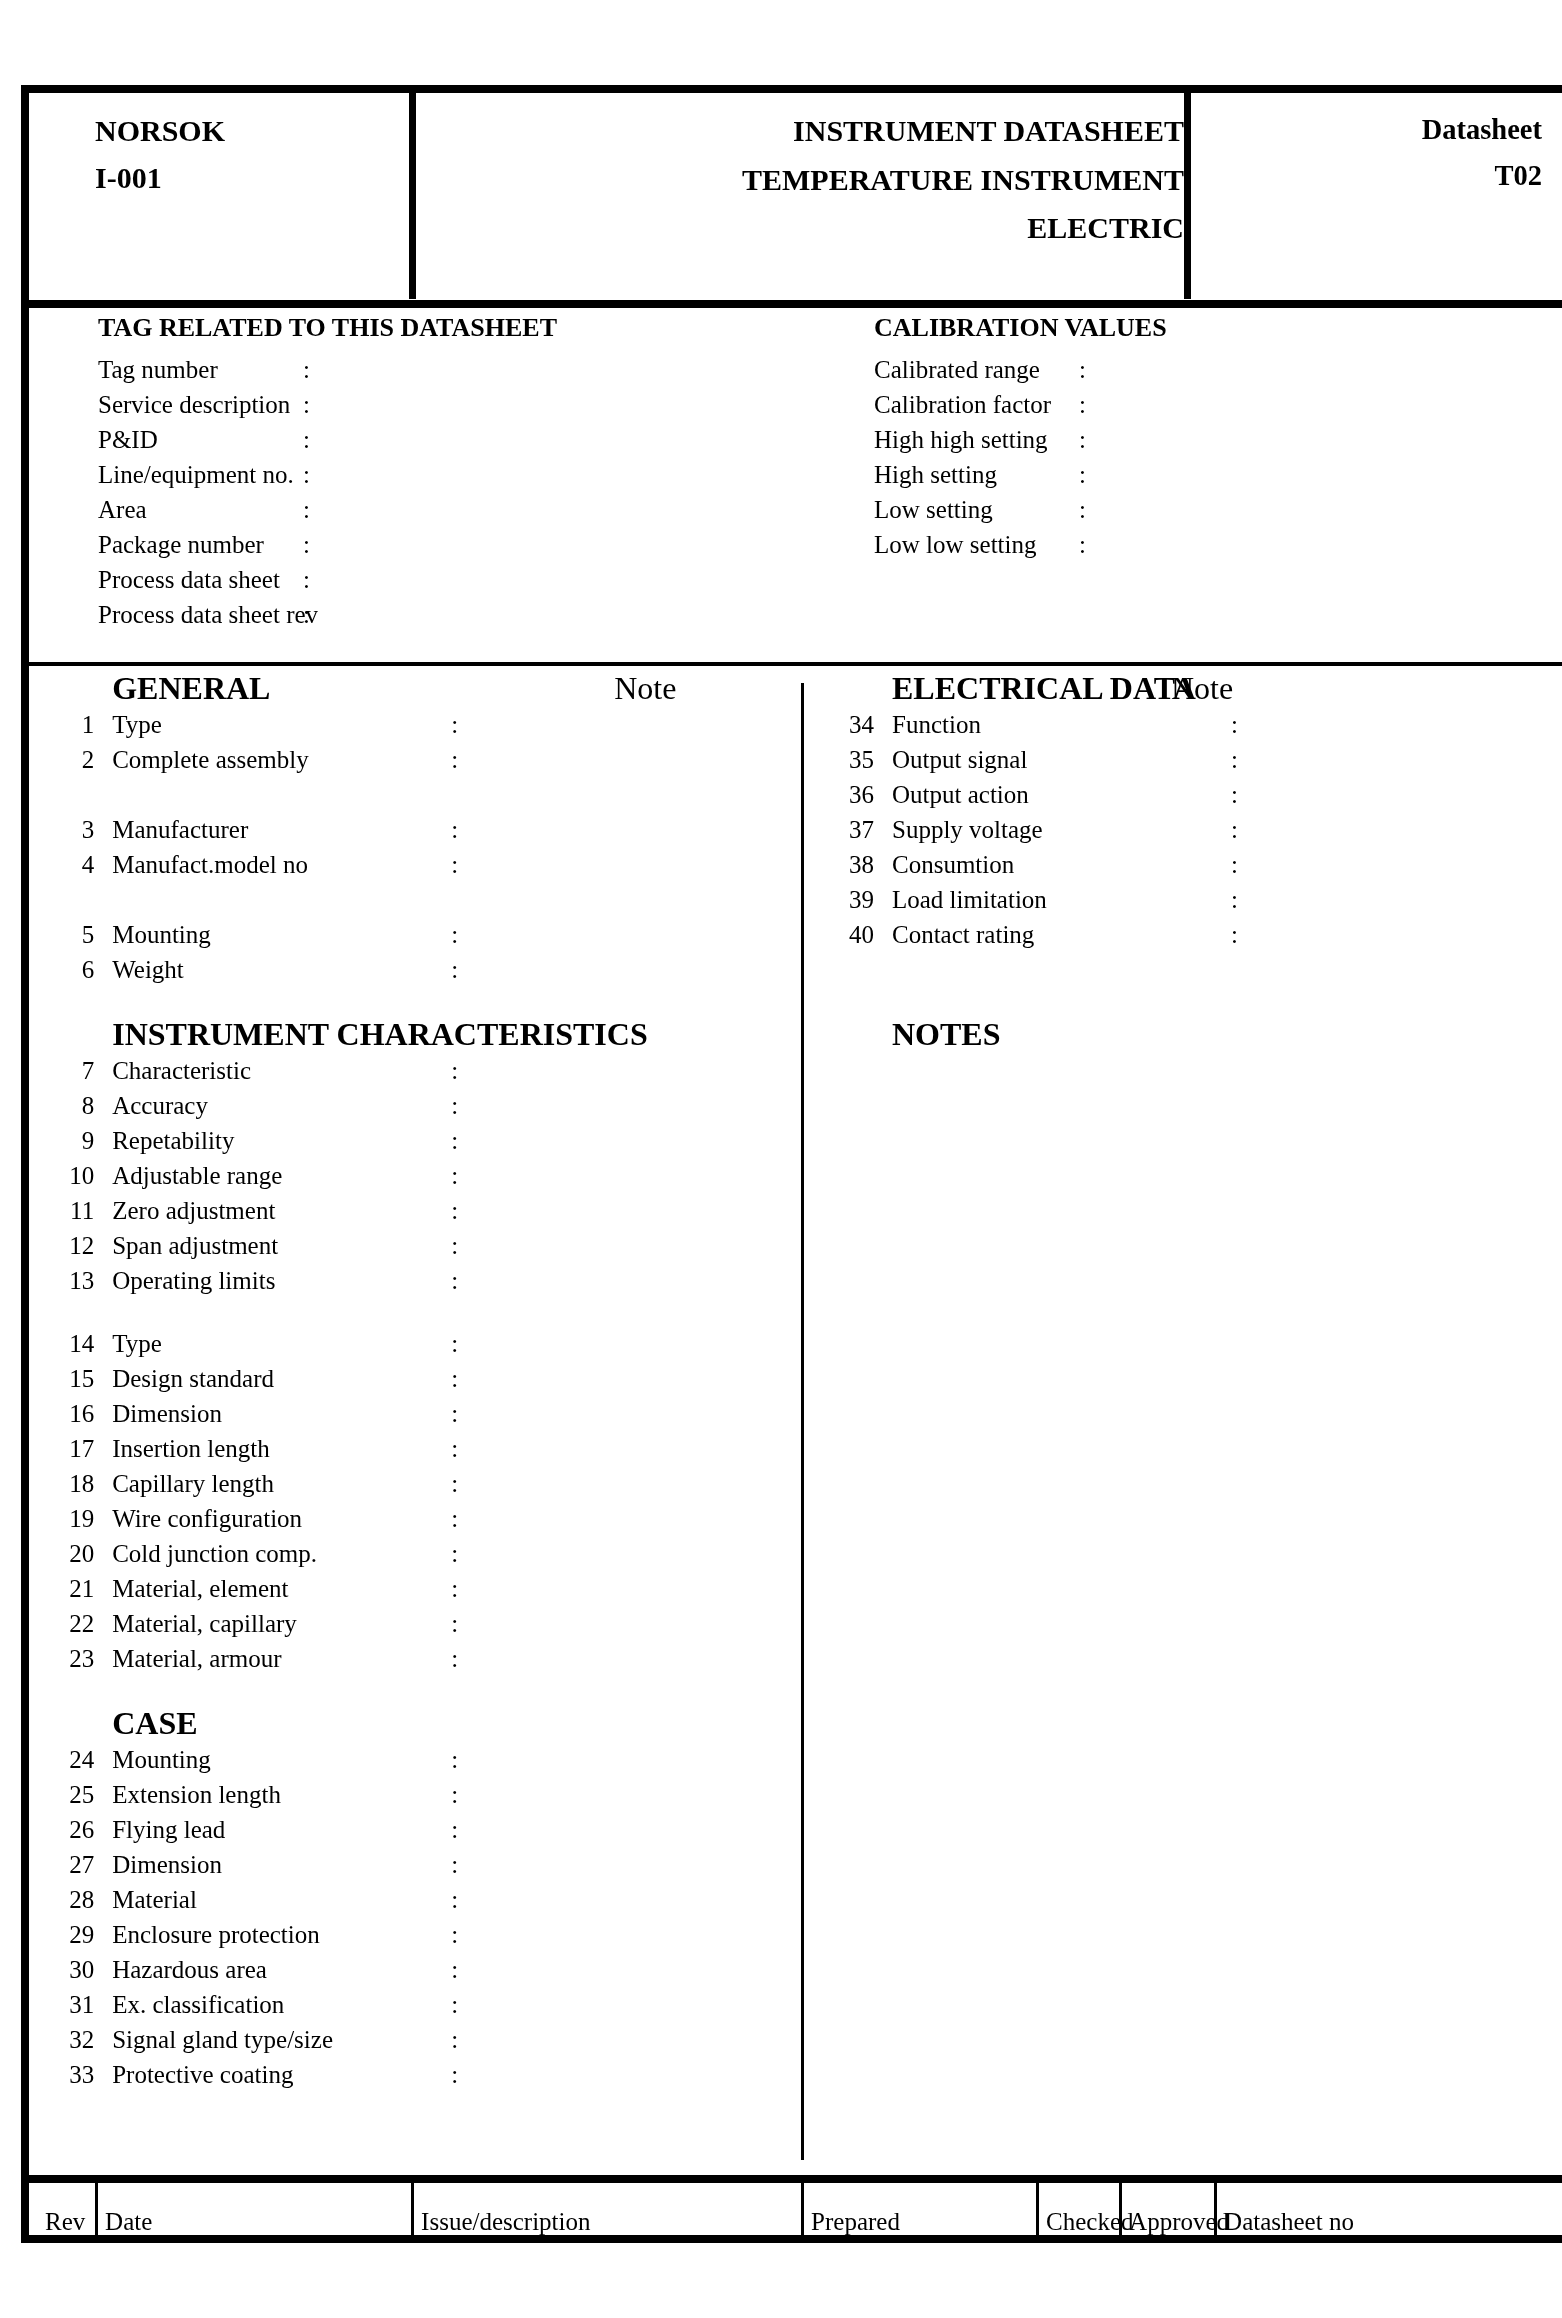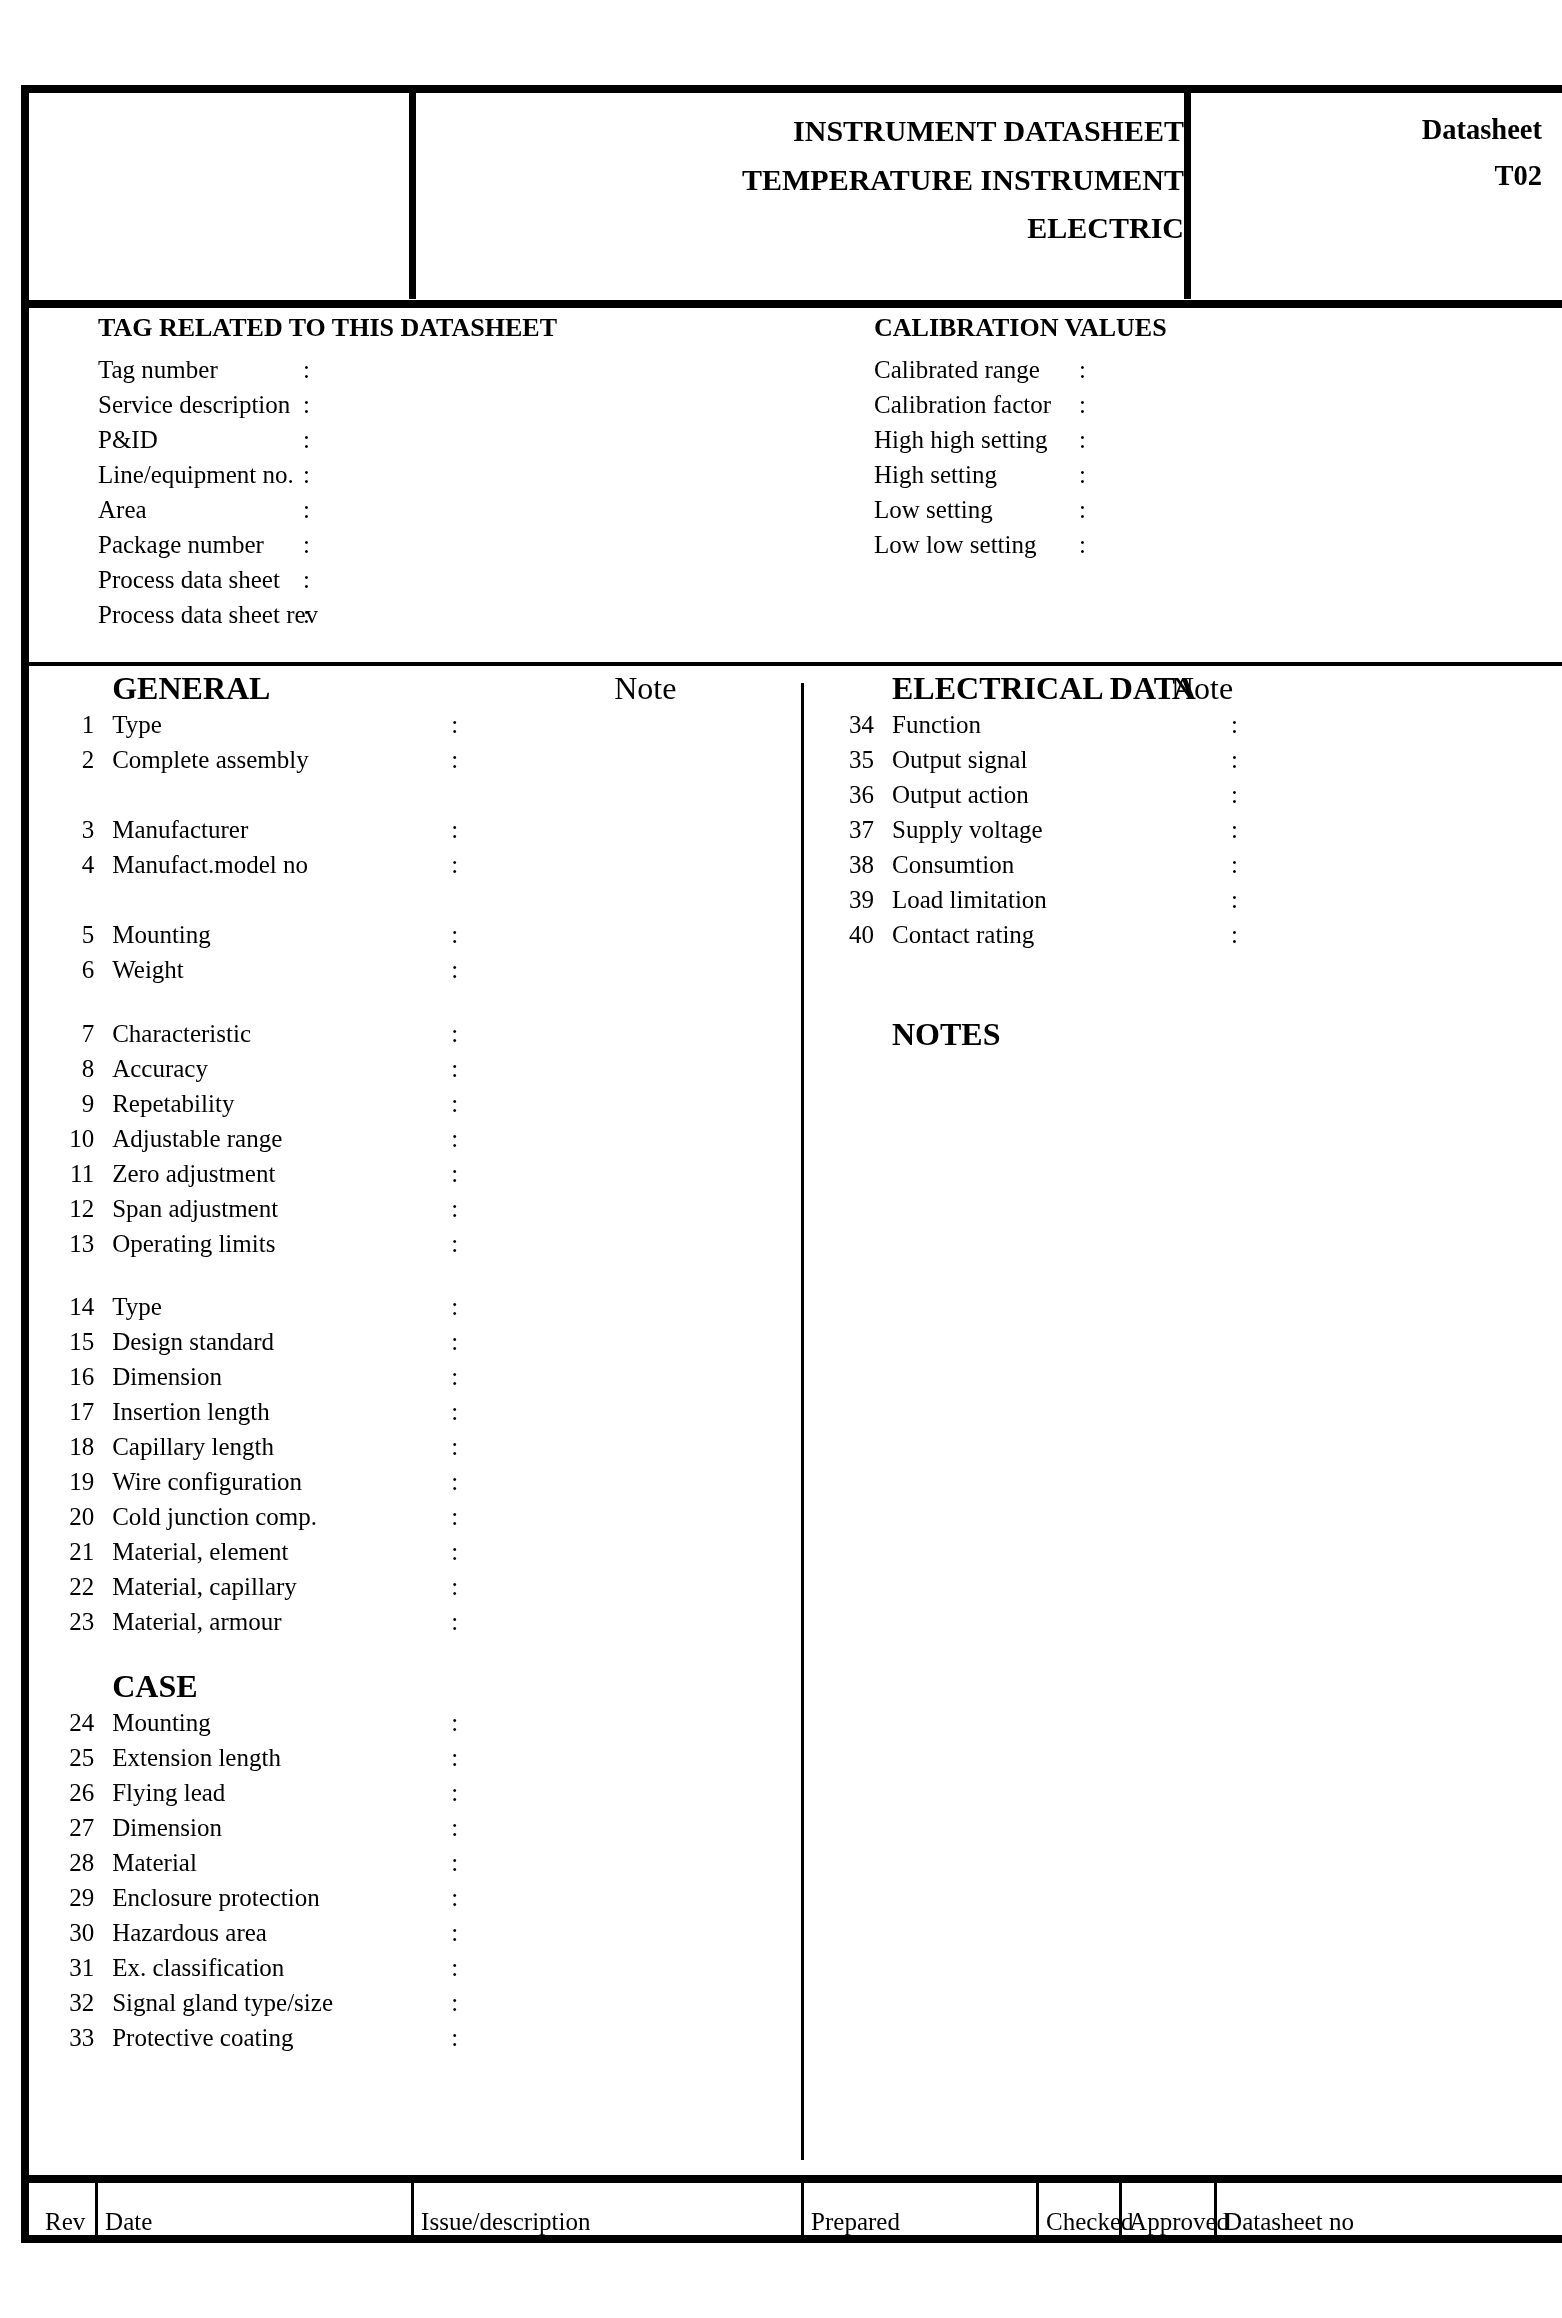--- a/index.html
+++ b/index.html
@@ -82,20 +82,24 @@
   <div class="rule-thick" style="top:300px;"></div>
   <div class="rule-med" style="top:662px;"></div>
   <div class="rule-thick" style="top:2175px;"></div>
   <div class="rule-thick" style="top:2235px;"></div>
   <div class="sheet"></div>
 
   <div class="hdr-vline" style="left:409px;"></div>
   <div class="hdr-vline" style="left:1184px;"></div>
 
   <div class="header">
+    <div class="hdr-cell hdr-left">
+      <div class="hdr-line">NORSOK</div>
+      <div class="hdr-line">I-001</div>
+    </div>
     <div class="hdr-cell hdr-mid">
       <div class="hdr-line">INSTRUMENT DATASHEET</div>
       <div class="hdr-line">TEMPERATURE INSTRUMENT</div>
       <div class="hdr-line">ELECTRIC</div>
     </div>
     <div class="hdr-cell hdr-right">
       <div class="hdr-line">Datasheet</div>
       <div class="hdr-line">T02</div>
     </div>
   </div>
@@ -206,20 +210,23 @@
         <span class="col">:</span>
       </div>
       <div class="brow">
         <span class="num">6</span>
         <span class="lbl">Weight</span>
         <span class="col">:</span>
       </div>
 
       <div class="gap-half"></div>
 
+      <div class="grp-head">
+        <span class="gh-title">INSTRUMENT CHARACTERISTICS</span>
+      </div>
       <div class="brow">
         <span class="num">7</span>
         <span class="lbl">Characteristic</span>
         <span class="col">:</span>
       </div>
       <div class="brow">
         <span class="num">8</span>
         <span class="lbl">Accuracy</span>
         <span class="col">:</span>
       </div>

